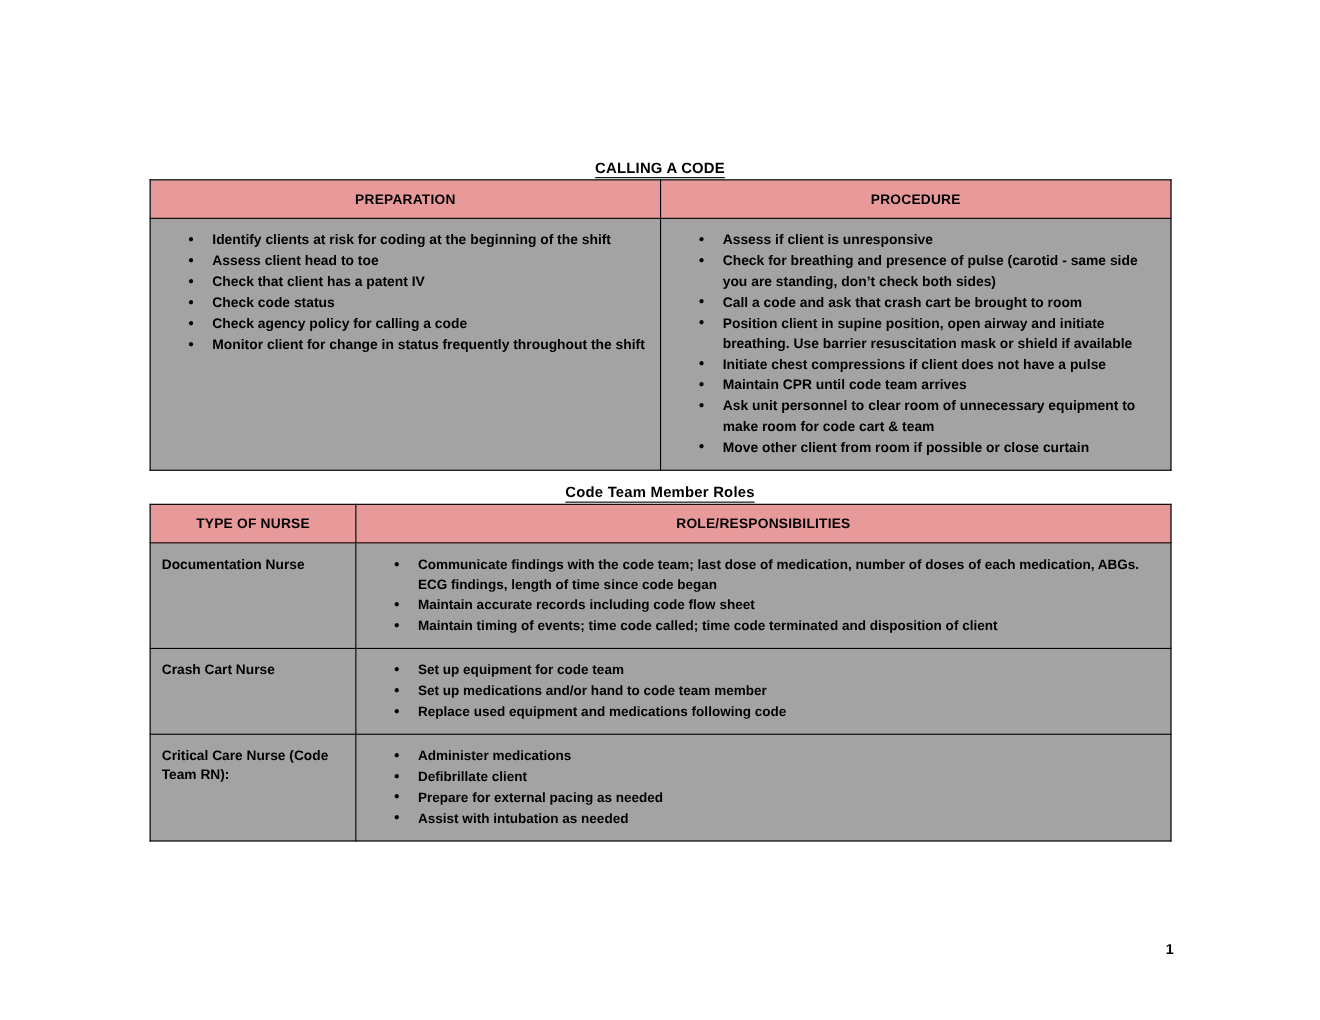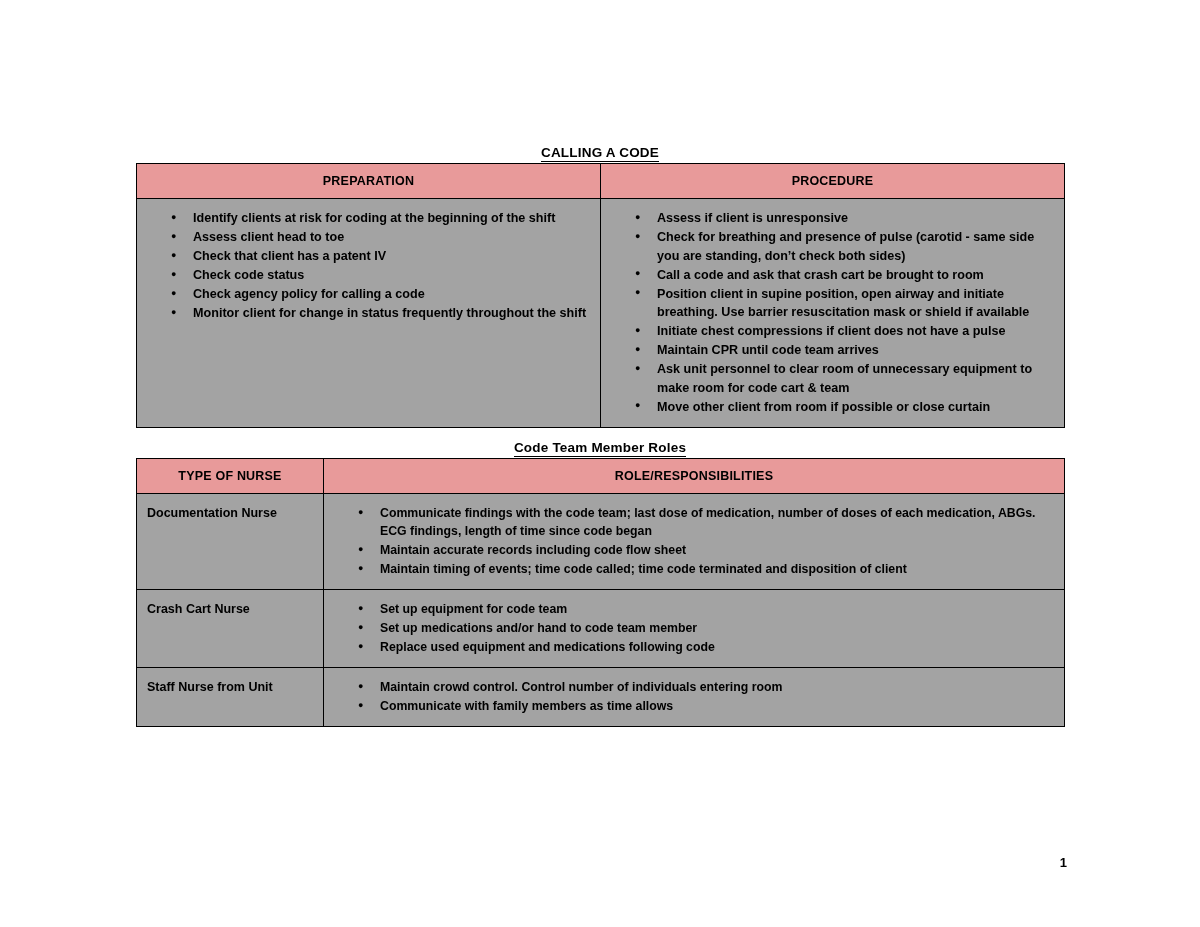--- a/index.html
+++ b/index.html
@@ -200,29 +200,31 @@
         <td class="role-name">Crash Cart Nurse</td>
         <td>
           <ul class="bullets tight">
             <li>Set up equipment for code team</li>
             <li>Set up medications and/or hand to code team member</li>
             <li>Replace used equipment and medications following code</li>
           </ul>
         </td>
       </tr>
 
-
-      <tr>
-        <td class="role-name">Staff Nurse from Unit</td>
+      <tr>
+        <td class="role-name">Critical Care Nurse (Code Team RN):</td>
         <td>
           <ul class="bullets tight">
-            <li>Maintain crowd control. Control number of individuals entering room</li>
-            <li>Communicate with family members as time allows</li>
-          </ul>
-        </td>
-      </tr>
+            <li>Administer medications</li>
+            <li>Defibrillate client</li>
+            <li>Prepare for external pacing as needed</li>
+            <li>Assist with intubation as needed</li>
+          </ul>
+        </td>
+      </tr>
+
 
     </tbody>
   </table>
 
   <div class="page-number">1</div>
 
 </div>
 
 </body></html>

